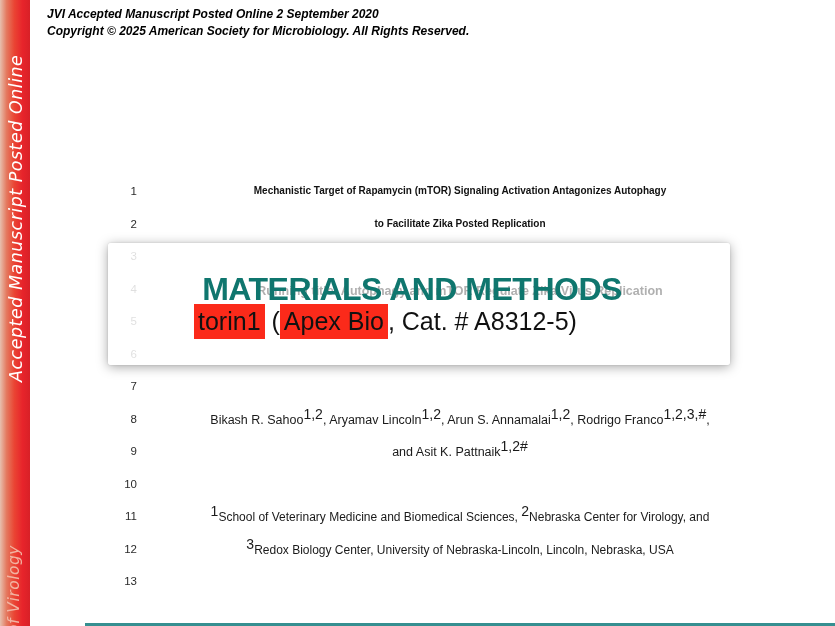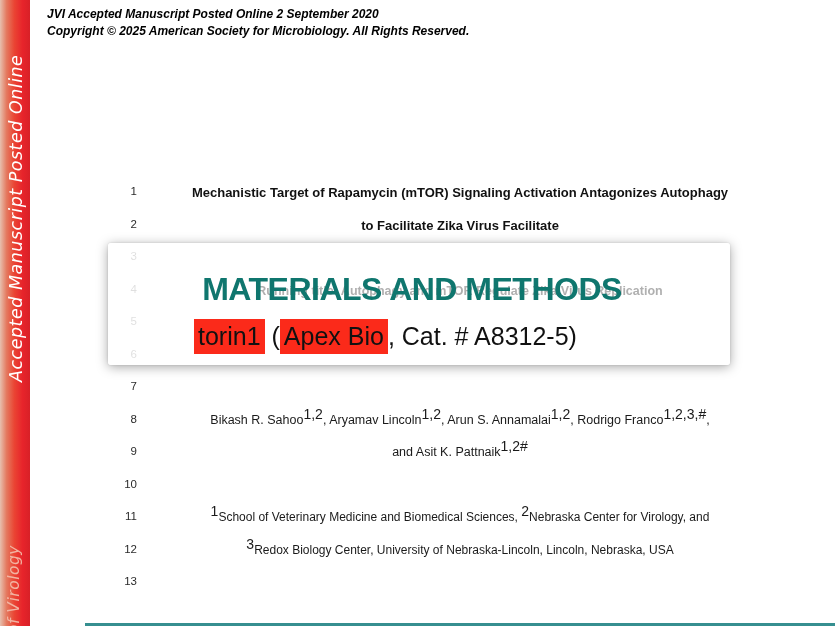--- a/index.html
+++ b/index.html
@@ -43,21 +43,21 @@
   
   .mrow { position: absolute; left: 0; width: 835px; height: 18px; }
   .lnum {
     position: absolute; left: 100px; width: 37px;
     text-align: right; font-size: 11.5px; color: #2b2b2b;
   }
   .lcontent {
     position: absolute; left: 158px; width: 604px;
     text-align: center; font-size: 12.5px;
   }
-  .lcontent.title { font-weight: bold; font-size: 13px; color: #111; }
+  .lcontent.title { font-weight: bold; font-size: 10px; color: #111; }
   sup { font-size: 14px; vertical-align: super; line-height: 0; }
   
   .overlay {
     position: absolute; left: 108px; top: 243px; width: 622px; height: 122px;
     background: rgba(255, 255, 255, 0.85);
     border-radius: 3px;
     box-shadow: 0 2px 12px rgba(0, 0, 0, 0.35), 0 0 2px rgba(0,0,0,0.15);
     z-index: 5;
   }
   .ghost-running-title {
@@ -66,21 +66,21 @@
     color: #b0b0b0; z-index: 1;
   }
   .overlay-heading {
     position: absolute; left: 0; right: 0; top: 28px;
     text-align: center; padding-right: 14px;
     font-weight: bold; font-size: 32px; color: #0f766e;
     letter-spacing: -0.5px; z-index: 2;
   }
   .overlay-reagent {
     position: absolute; left: 86px; top: 64px;
-    font-size: 25px; color: #111; z-index: 2; white-space: nowrap; margin-top: 15px;
+    font-size: 25px; color: #111; z-index: 2; white-space: nowrap;
   }
   .overlay-reagent .hl { background: #fb2a1a; padding: 3px 4px 4px 4px; }
   
   .footer-bar {
     position: absolute; left: 85px; right: 0; bottom: 0; height: 3px;
     background: #368f90;
   }
 </style>
 </head>
 <body>
@@ -96,21 +96,21 @@
     <div>JVI Accepted Manuscript Posted Online 2 September 2020</div>
     <div>Copyright © 2025 American Society for Microbiology. All Rights Reserved.</div>
   </div>
 
   <div class="mrow" style="top:185px">
     <span class="lnum">1</span>
     <div class="lcontent title">Mechanistic Target of Rapamycin (mTOR) Signaling Activation Antagonizes Autophagy</div>
   </div>
   <div class="mrow" style="top:218px">
     <span class="lnum">2</span>
-    <div class="lcontent title">to Facilitate Zika Virus Facilitate</div>
+    <div class="lcontent title">to Facilitate Zika Posted Replication</div>
   </div>
   <div class="mrow" style="top:250px">
     <span class="lnum">3</span>
   </div>
   <div class="mrow" style="top:283px">
     <span class="lnum">4</span>
   </div>
   <div class="mrow" style="top:315px">
     <span class="lnum">5</span>
   </div>

